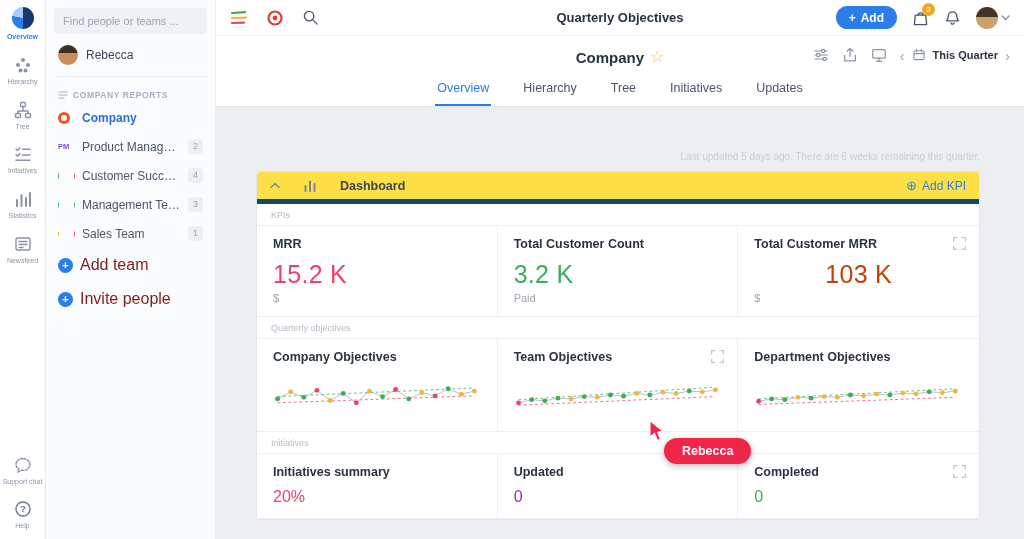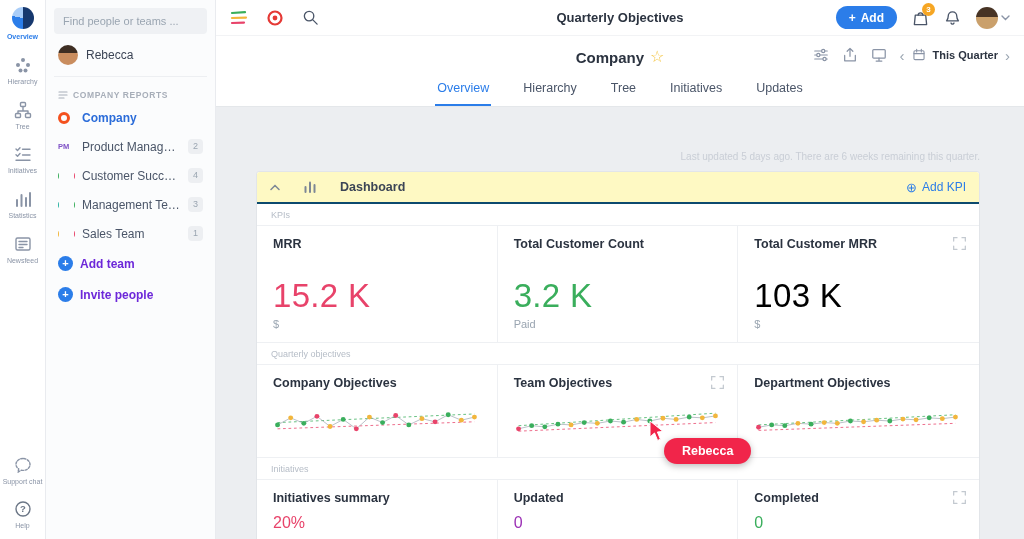--- a/index.html
+++ b/index.html
@@ -43,21 +43,21 @@
   .dot-green { background: var(--green); } .dot-red { background: var(--red); }
   .dot-yellow { background: var(--yellow); } .dot-teal { background: var(--teal); }
   .team-label { flex: 1; font-size: 12px; color: #4a5568; white-space: nowrap;
                 overflow: hidden; text-overflow: ellipsis; }
   .team-row.active .team-label { font-weight: bold; color: #2b6cd9; }
   .count-badge { min-width: 15px; height: 15px; background: #edeff2; border-radius: 4px;
                  color: #9aa5b1; font-size: 9px; line-height: 15px; text-align: center; padding: 0 3px; }
   .action-row { display: flex; align-items: center; gap: 7px; padding: 8px 4px; cursor: pointer; }
   .add-circle { width: 15px; height: 15px; border-radius: 50%; background: var(--accent);
                 color: #fff; font-size: 11px; line-height: 14px; text-align: center; flex-shrink: 0; font-weight: bold; }
-  .action-label { font-size: 12px; font-weight: bold; color: #6d28d9; }
+  .action-label { font-size: 16px; font-weight: normal; color: #7f1d1d; }
 
   
   .main { flex: 1; min-width: 0; display: flex; flex-direction: column; position: relative; background: #eceef1; }
   .topbar { height: 36px; background: #fff; display: flex; align-items: center; padding: 0 14px;
             position: relative; border-bottom: 1px solid #f2f3f5; flex-shrink: 0; }
   .topbar-left { display: flex; align-items: center; gap: 18px; }
   .topbar-title { position: absolute; left: 50%; transform: translateX(-50%); font-size: 13px;
                   font-weight: bold; color: #2b3340; }
   .topbar-right { margin-left: auto; display: flex; align-items: center; gap: 15px; }
   .add-btn { display: flex; align-items: center; gap: 5px; background: var(--accent); color: #fff;
@@ -81,33 +81,33 @@
   .chev { color: #9aa5b1; font-size: 15px; cursor: pointer; line-height: 1; }
   .quarter-label { font-size: 11px; font-weight: bold; color: #2b3340; }
   .tabs { display: flex; justify-content: center; gap: 30px; margin-top: 7px; }
   .tab { font-size: 12.5px; color: #4a5568; padding: 5px 2px 9px; cursor: pointer;
          border-bottom: 2px solid transparent; }
   .tab.active { color: var(--accent); border-bottom-color: var(--accent); }
 
   .content { flex: 1; padding: 0 44px 16px 40px; min-height: 0; }
   .updated-note { text-align: right; font-size: 10px; color: #c9ced6; margin: 44px 0 9px; }
   .panel { background: #fff; border: 1px solid #e2e5e9; border-radius: 3px; }
-  .dash-header { height: 32px; background: #fef9c3; border-bottom: 2px solid #0c4a6e;
+  .dash-header { height: 32px; background: #fde047; border-bottom: 5px solid #0c4a6e;
                  display: flex; align-items: center; gap: 23px; padding: 0 13px; border-radius: 3px 3px 0 0; }
   .dash-title { font-size: 12.5px; font-weight: bold; color: #3c4556; }
   .add-kpi { margin-left: auto; display: flex; align-items: center; gap: 5px; color: var(--accent);
              font-size: 12px; cursor: pointer; }
   .circle-plus { font-size: 13px; line-height: 1; }
   .strip-label { font-size: 9px; color: #b6bdc7; padding: 6px 14px 5px; }
   .card-row { display: grid; grid-template-columns: 1fr 1fr 1fr; border-top: 1px solid #eef0f3;
               border-bottom: 1px solid #eef0f3; }
   .card { padding: 11px 16px 12px; border-right: 1px solid #eef0f3; position: relative; }
   .card:last-child { border-right: none; }
   .card-title { font-size: 12.5px; font-weight: bold; color: #2b3340; }
-  .kpi-value { font-size: 33px; margin-top: 26px; letter-spacing: .3px; }
+  .kpi-value { font-size: 25px; margin-top: 9px; letter-spacing: .3px; }
   .kpi-unit { font-size: 11px; color: #9aa5b1; margin-top: 3px; }
   .init-value { font-size: 16px; margin-top: 9px; }
   .spark { margin-top: 7px; display: block; }
   .expand { position: absolute; top: 10px; right: 12px; cursor: pointer; }
 
   
   .live-cursor { position: absolute; left: 432px; top: 420px; z-index: 10; pointer-events: none; }
   .cursor-arrow { position: absolute; left: 0; top: 0; }
   .cursor-pill { position: absolute; left: 16px; top: 18px; background: #f1254a; color: #fff;
                  font-size: 12.5px; font-weight: bold; padding: 6px 18px; border-radius: 15px;
@@ -378,21 +378,21 @@
             <div class="kpi-value" style="color: rgb(232, 67, 106);">15.2 K</div>
             <div class="kpi-unit">$</div>
           </div>
           <div class="card">
             <div class="card-title">Total Customer Count</div>
             <div class="kpi-value" style="color: rgb(58, 174, 92);">3.2 K</div>
             <div class="kpi-unit">Paid</div>
           </div>
           <div class="card">
             <div class="card-title">Total Customer MRR</div>
-            <div class="kpi-value" style="color: #000000;">103 K</div>
+            <div class="kpi-value" style="color: #c2410c; text-align: center;">103 K</div>
             <div class="kpi-unit">$</div>
             <svg class="expand" width="15" height="15" viewBox="0 0 18 18">
               <path d="M2 6 V2 h4 M12 2 h4 v4 M16 12 v4 h-4 M6 16 H2 v-4" fill="none" stroke="#c3c9d0" stroke-width="1.5" stroke-linecap="round"></path>
             </svg>
           </div>
         </div>
 
         <div class="strip-label">Quarterly objectives</div>
         <div class="card-row">
           <div class="card">

